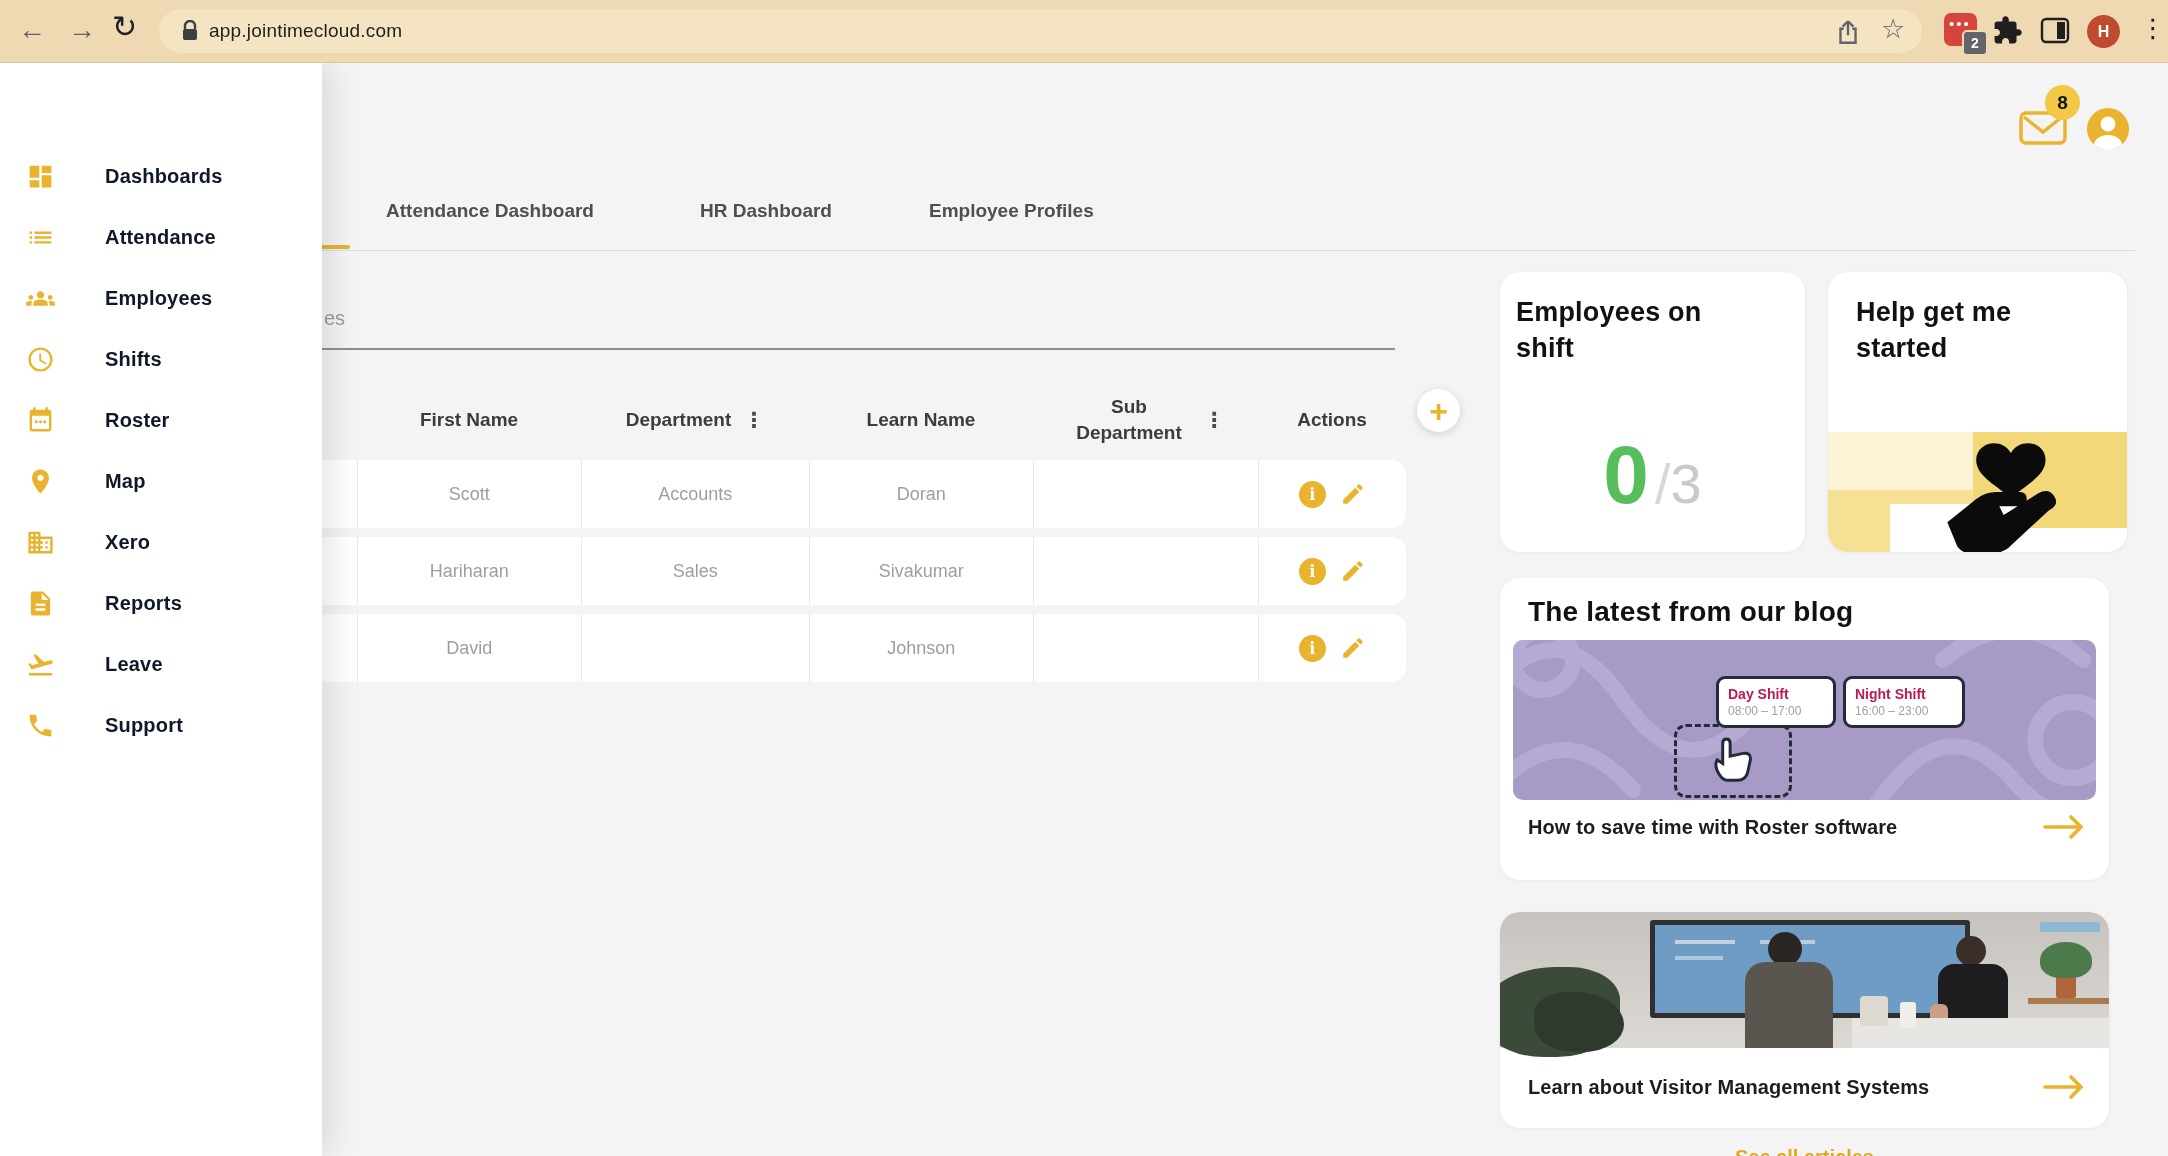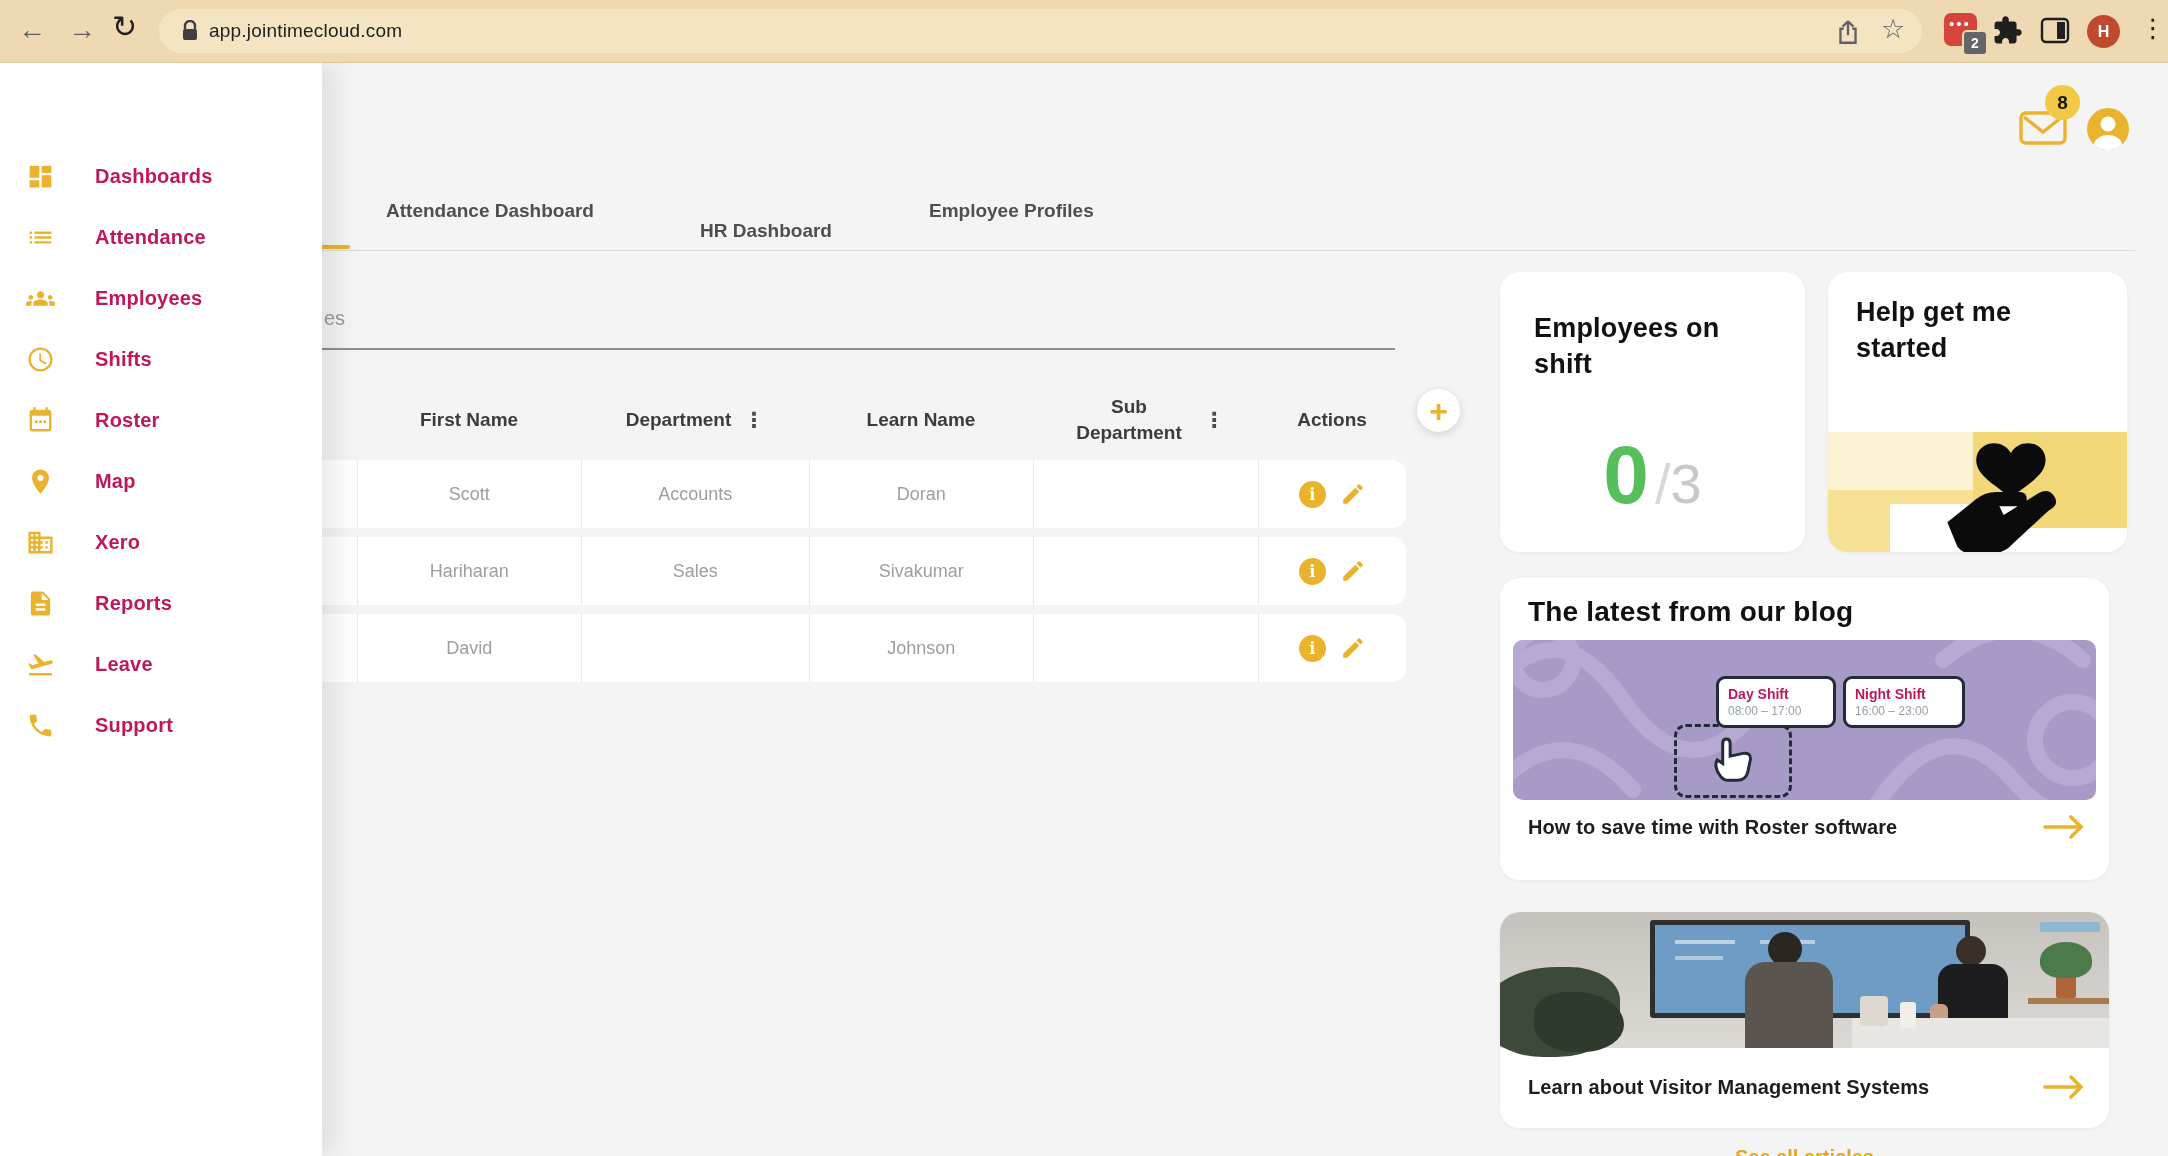--- a/index.html
+++ b/index.html
@@ -20,21 +20,21 @@
              background:#63656a;border:2px solid #eed9b3;color:#fff;font-size:14px;font-weight:bold;
              display:flex;align-items:center;justify-content:center;}
   .avatar{position:absolute;left:2087px;top:15px;width:33px;height:33px;border-radius:50%;
           background:#bf4a2e;color:#fff;font-size:16px;font-weight:bold;
           display:flex;align-items:center;justify-content:center;}
   
   .sidebar{position:absolute;left:0;top:62px;width:322px;height:1094px;background:#fff;z-index:50;
            box-shadow:10px 0 28px rgba(0,0,0,.10);}
   .nav-item{position:absolute;left:0;width:322px;height:44px;display:flex;align-items:center;cursor:pointer;}
   .nav-item svg{position:absolute;left:26px;width:29px;height:29px;fill:#e9b32e;}
-  .nav-label{position:absolute;left:95px;font-size:20px;font-weight:bold;color:#be185d;letter-spacing:.2px;}
+  .nav-label{position:absolute;left:105px;font-size:20px;font-weight:bold;color:#0f172a;letter-spacing:.2px;}
   
   .tab{position:absolute;top:200px;font-size:19px;font-weight:bold;color:#4f4f4f;cursor:pointer;}
   .tab-stub{position:absolute;left:310px;top:245px;width:40px;height:4px;background:#e9b32e;border-radius:2px;}
   .tab-divider{position:absolute;left:310px;top:250px;width:1825px;height:1px;background:#dcdcdc;}
   .clipped-es{position:absolute;left:324px;top:307px;font-size:20px;color:#9a9a9a;}
   .search-line{position:absolute;left:310px;top:348px;width:1085px;height:2px;background:#8f8f8f;}
   .thead{position:absolute;left:300px;top:384px;width:1106px;height:72px;display:flex;align-items:center;}
   .th{display:flex;align-items:center;justify-content:center;font-size:19px;font-weight:bold;color:#3c3c3c;}
   .kebab{font-size:21px;color:#4a4a4a;margin-left:12px;font-family:"DejaVu Sans",sans-serif;cursor:pointer;}
   .plus-btn{position:absolute;left:1417px;top:389px;width:43px;height:43px;border-radius:50%;background:#fff;
@@ -111,21 +111,21 @@
         <circle cx="23" cy="23" r="21"></circle>
       </clipPath>
     <circle cx="23" cy="23" r="21" fill="#e9b32e"></circle>
     <g clip-path="url(#acc)">
       <circle cx="23" cy="18" r="7.5" fill="#fff"></circle>
       <ellipse cx="23" cy="39" rx="14" ry="10" fill="#fff"></ellipse>
     </g>
   </svg>
 
   <span class="tab" style="left:386px;">Attendance Dashboard</span>
-  <span class="tab" style="left:700px;margin-top:20px;">HR Dashboard</span>
+  <span class="tab" style="left:700px;">HR Dashboard</span>
   <span class="tab" style="left:929px;">Employee Profiles</span>
   <div class="tab-stub"></div>
   <div class="tab-divider"></div>
 
   <span class="clipped-es">es</span>
   <div class="search-line"></div>
 
   <div class="thead">
     <div class="th" style="width:57px;"></div>
     <div class="th" style="width:224px;">First Name</div>
@@ -178,21 +178,21 @@
     <div class="td" style="width:225px;"></div>
     <div class="td act" style="width:148px;">
       <span class="info-ic">i</span>
       <svg width="26" height="26" viewBox="0 0 24 24">
           <path fill="#e9b32e" d="M3 17.25V21h3.75L17.81 9.94l-3.75-3.75L3 17.25zM20.71 7.04c.39-.39.39-1.02 0-1.41l-2.34-2.34c-.39-.39-1.02-.39-1.41 0l-1.83 1.83 3.75 3.75 1.83-1.83z"></path>
         </svg>
     </div>
   </div>
 
   <div class="card" style="left:1500px;top:272px;width:305px;height:280px;">
-    <div class="card-title" style="position:absolute;left:34px;top:22px;width:230px;margin-top:16px;">Employees on shift</div>
+    <div class="card-title" style="position:absolute;left:16px;top:22px;width:230px;">Employees on shift</div>
     <div class="shift-count" style="position:absolute;left:0;top:118px;width:100%;">
       <span class="count-zero">0</span>
       <span class="count-slash">/</span>
       <span class="count-total">3</span>
     </div>
   </div>
 
   <div class="card" style="left:1828px;top:272px;width:299px;height:280px;overflow:hidden;">
     <div class="card-title" style="position:absolute;left:28px;top:22px;width:200px;">Help get me started</div>
     <div style="position:absolute;left:0;top:160px;width:299px;height:120px;">

